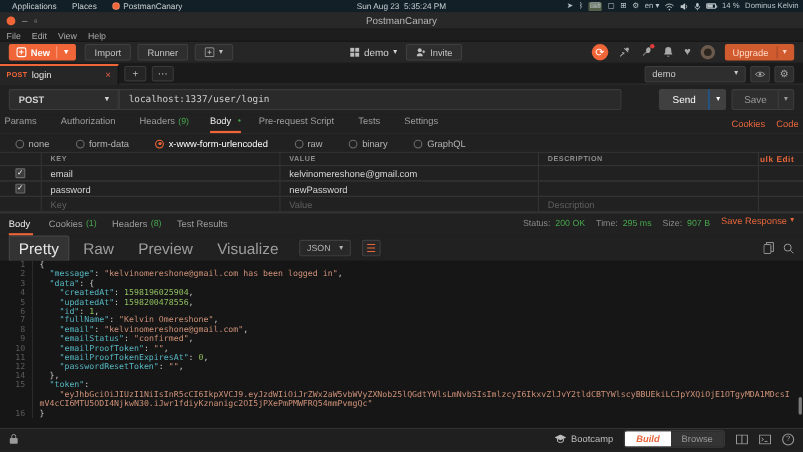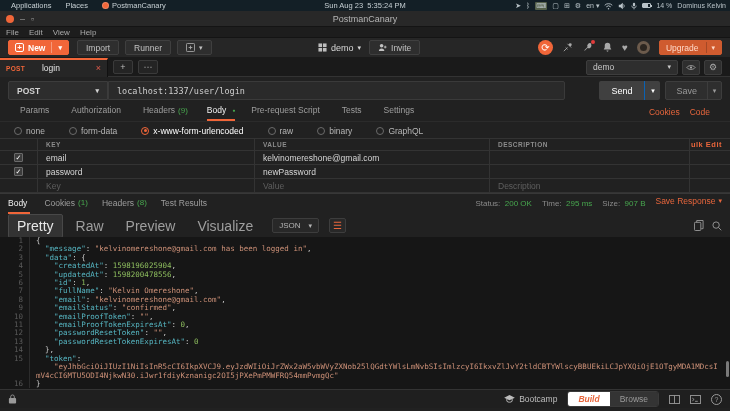--- a/index.html
+++ b/index.html
@@ -54,21 +54,21 @@
   .reddot { position:absolute; top:-2px; right:-2px; width:4px; height:4px; border-radius:50%; background:#e23b3b; }
   .avatar { width:13px; height:13px; border-radius:50%; background:#6c5b4c; position:relative; overflow:hidden; }
   .avatar::after { content:""; position:absolute; left:3px; top:3px; width:7px; height:7px;
     border-radius:50%; background:#2c2620; }
   .btn-upgrade { background:#cf5b2f; border-color:#cf5b2f; color:#ffd9c8; padding:0 6px; }
   .btn-upgrade .sep { width:1px; height:11px; background:#00000033; margin:0 0 0 4px; }
 
   
   .tabbar { height:19px; background:#1a1a1a; display:flex; align-items:center; border-bottom:1px solid #333; }
   .rtab { width:108px; height:19px; background:#262626; border-top:2px solid #f16639;
-    display:flex; align-items:center; gap:17px; padding:0 6px; border-right:1px solid #111; }
+    display:flex; align-items:center; gap:4px; padding:0 6px; border-right:1px solid #111; }
   .rtab .meth { color:#f16639; font-size:6.5px; font-weight:bold; letter-spacing:.3px; }
   .rtab .tname { color:#e3e3e3; font-size:8.5px; flex:1; }
   .rtab .x { color:#e05b4b; font-size:9px; }
   .tabadd, .tabmore { height:14px; min-width:20px; margin-left:5px; border:1px solid #3a3a3a;
     border-radius:2px; background:#242424; color:#bdbdbd; font-size:9px; display:flex;
     align-items:center; justify-content:center; padding:0 4px; }
   .envgrp { margin-left:auto; display:flex; align-items:center; gap:4px; padding-right:8px; }
   .envsel { width:92px; height:15px; background:#2e2e2e; border:1px solid #3d3d3d; border-radius:2px;
     display:flex; align-items:center; justify-content:space-between; padding:0 6px; color:#c9c9c9; font-size:8.5px; }
   .sqico { width:18px; height:15px; background:#2e2e2e; border:1px solid #3d3d3d; border-radius:2px;
@@ -86,21 +86,21 @@
   .sendbtn .main { padding:0 12px; }
   .sendbtn .drop { width:16px; display:flex; align-items:center; justify-content:center;
     border-left:1px solid #0a62b4; height:100%; }
   .savebtn { height:19px; background:#2e2e2e; border:1px solid #3d3d3d; border-radius:2px;
     color:#9a9a9a; font-size:9px; display:flex; align-items:center; }
   .savebtn .main { padding:0 10px; }
   .savebtn .drop { width:14px; display:flex; align-items:center; justify-content:center;
     border-left:1px solid #3d3d3d; height:100%; }
 
   
-  .reqtabs { height:17px; display:flex; align-items:flex-end; padding:0 20px; 
+  .reqtabs { height:17px; display:flex; align-items:flex-end; padding:0 4px; 
     background:#212121; position:relative; }
   .reqtab { color:#9e9e9e; font-size:8.5px; padding-bottom:4px; border-bottom:2px solid transparent;
     display:flex; align-items:center; gap:3px; }
   .reqtab.active { color:#f0f0f0; border-bottom-color:#f16639; }
   .cnt { color:#47a64e; font-size:8px; }
   .gdot { color:#47a64e; font-size:5px; line-height:5px; }
   .reqlinks { margin-left:auto; display:flex; gap:10px; }
   .olink { color:#e8663c; font-size:8.5px; padding-bottom:4px; }
 
   
@@ -559,24 +559,20 @@
       </div>
       <div class="cl">
         <span class="ln">11</span>
         <span class="cc"><span class=" k">    "emailProofTokenExpiresAt"</span><span class=" p">: </span><span class=" n">0</span><span class=" p">,</span></span>
       </div>
       <div class="cl">
         <span class="ln">12</span>
         <span class="cc"><span class=" k">    "passwordResetToken"</span><span class=" p">: </span><span class=" s">""</span><span class=" p">,</span></span>
       </div>
       <div class="cl">
-        <span class="ln">13</span>
-        <span class="cc"><span class=" k">    "passwordResetTokenExpiresAt"</span><span class=" p">: </span><span class=" n">0</span></span>
-      </div>
-      <div class="cl">
         <span class="ln">14</span>
         <span class="cc"><span class=" p">  },</span></span>
       </div>
       <div class="cl">
         <span class="ln">15</span>
         <span class="cc"><span class=" k">  "token"</span><span class=" p">:
     </span><span class=" s">"eyJhbGciOiJIUzI1NiIsInR5cCI6IkpXVCJ9.eyJzdWIiOiJrZWx2aW5vbWVyZXNob25lQGdtYWlsLmNvbSIsImlzcyI6IkxvZlJvY2tldCBTYWlscyBBUEkiLCJpYXQiOjE1OTgyMDA1MDcsImV4cCI6MTU5ODI4NjkwN30.iJwr1fdiyKznanigc2OI5jPXePmPMWFRQ54mmPvmgQc"</span></span>
       </div>
       <div class="cl">
         <span class="ln">16</span>

